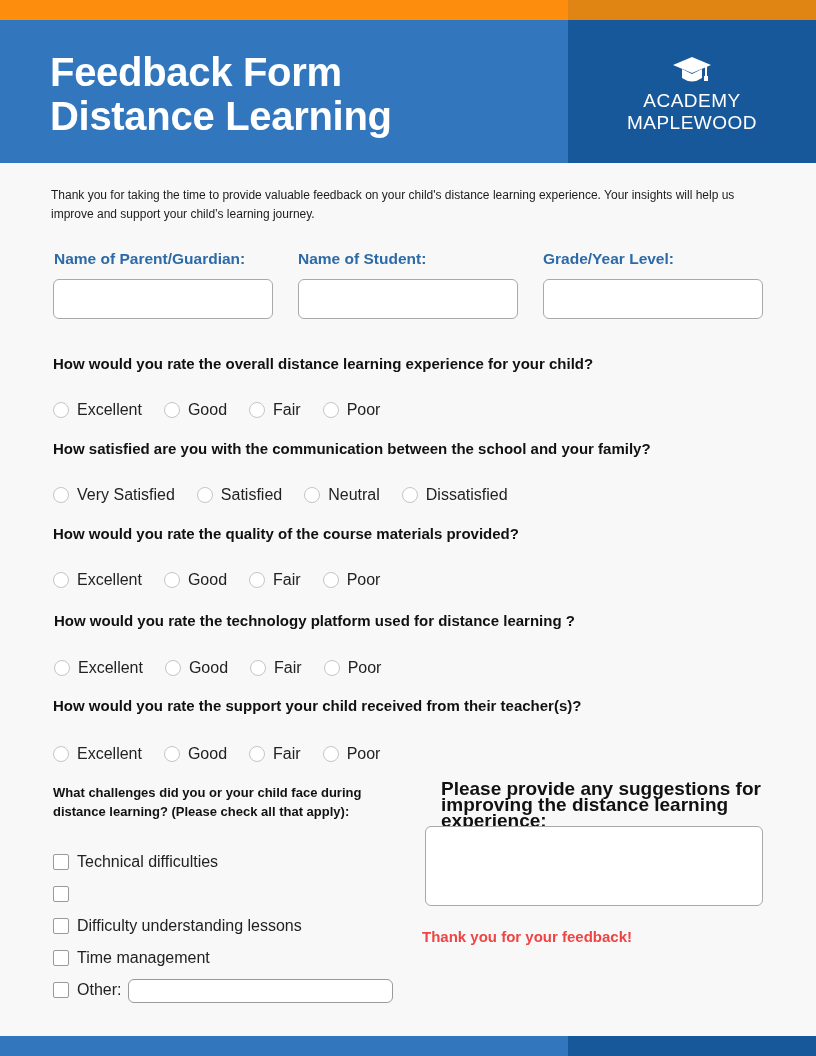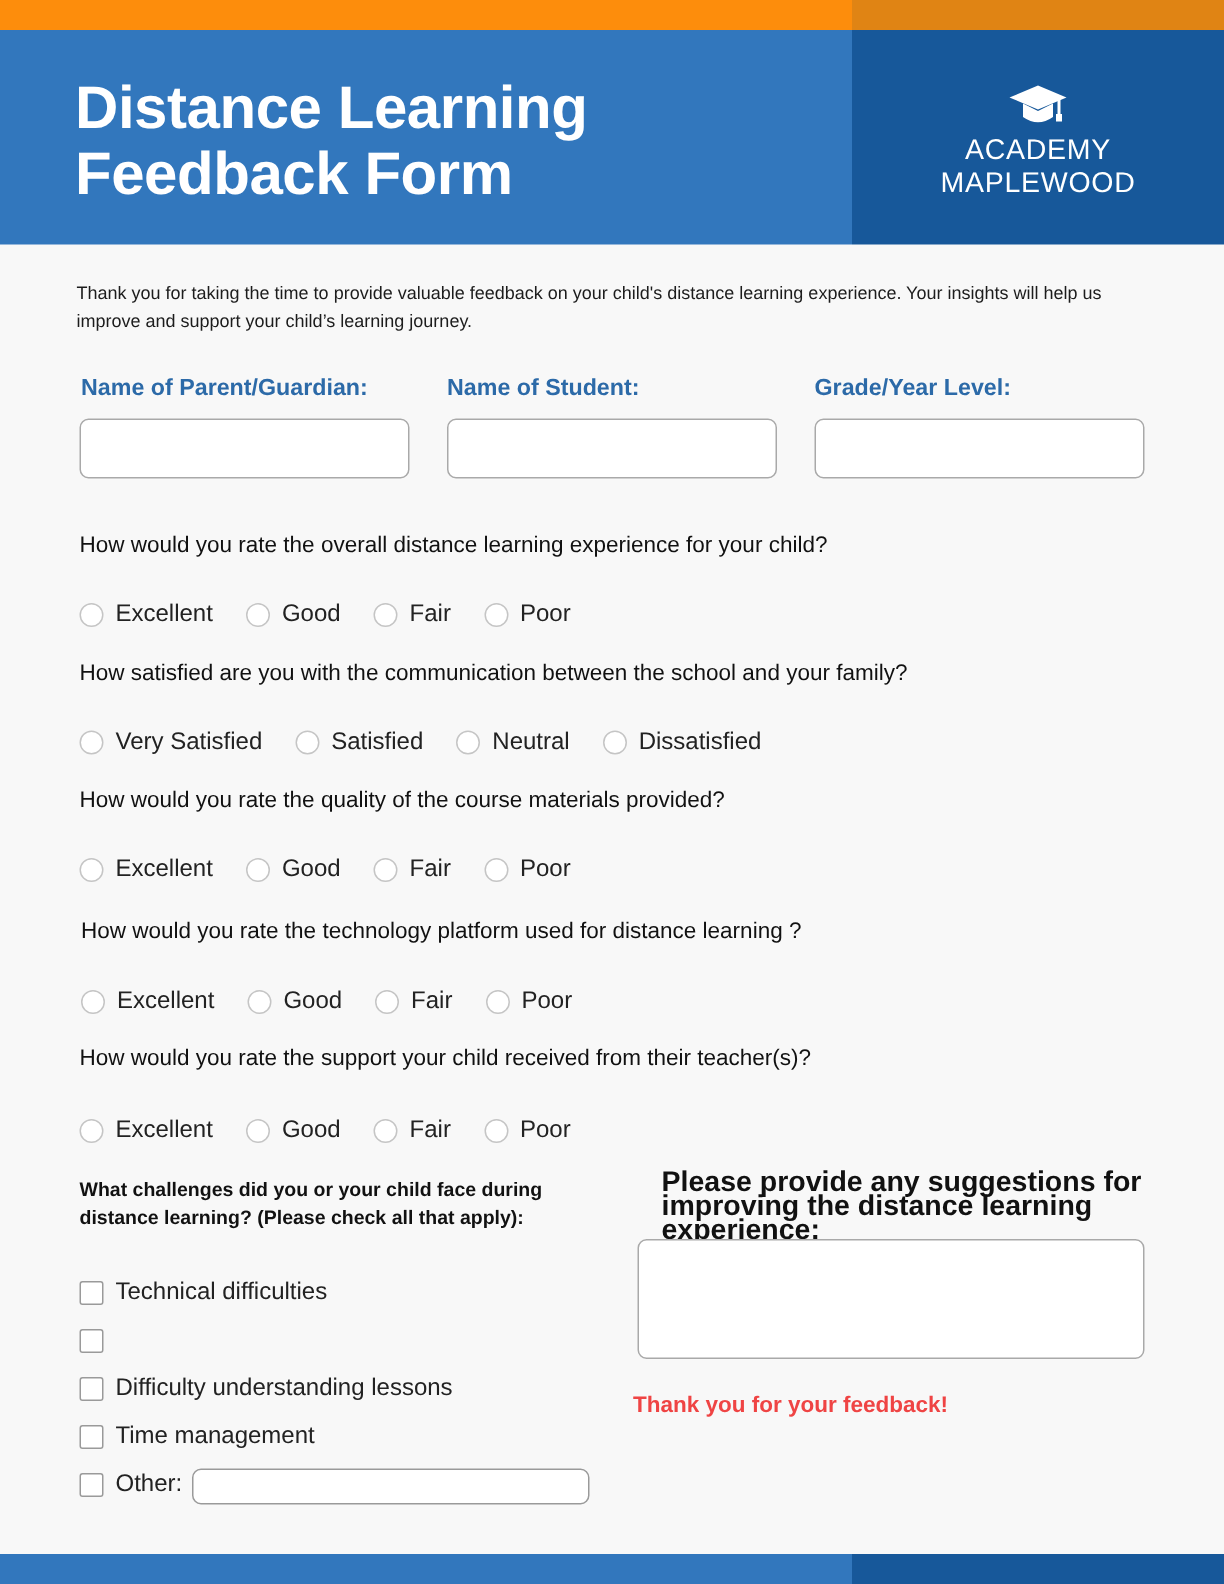--- a/index.html
+++ b/index.html
@@ -17,21 +17,21 @@
   .title span { display: block; }
   .logo { position: absolute; left: 568px; top: 36px; width: 248px; text-align: center; color: #fff; }
   .logo svg { display: block; margin: 0 auto 4px auto; }
   .logo .ln { font-size: 19px; line-height: 22px; letter-spacing: 0.5px; font-weight: normal; }
 
   .intro { position: absolute; left: 51px; top: 186px; width: 720px; font-size: 12px; line-height: 19px; color: #1c1c1c; }
 
   .field-label { position: absolute; top: 250px; font-size: 15.5px; font-weight: bold; color: #2c6aa8; }
   .text-input { position: absolute; top: 279px; width: 220px; height: 40px; background: #fff; border: 1px solid #a9a9a9; border-radius: 6px; }
 
-  .question { position: absolute; left: 53px; font-size: 15px; font-weight: normal; color: #111; }
+  .question { position: absolute; left: 53px; font-size: 15px; font-weight: bold; color: #111; }
   .options { position: absolute; left: 53px; height: 22px; display: flex; align-items: center; }
   .opt { display: flex; align-items: center; margin-right: 22px; cursor: pointer; margin-top: 28px; }
   .radio { width: 16px; height: 16px; border-radius: 50%; border: 1.2px solid #c5c5c5; background: #fff; margin-right: 8px; flex: none; }
   .opt-label { font-size: 16px; color: #222; }
 
   .challenge-q { position: absolute; left: 53px; top: 783px; width: 330px; font-size: 13px; font-weight: bold; line-height: 19px; color: #111; }
   .cb-row { position: absolute; left: 53px; display: flex; align-items: center; height: 20px; }
   .checkbox { width: 16px; height: 16px; border: 1.2px solid #9a9a9a; border-radius: 2px; background: #fff; margin-right: 8px; flex: none; }
   .cb-label { font-size: 16px; color: #222; }
   .other-input { position: absolute; left: 128px; top: 979px; width: 265px; height: 24px; background: #fff; border: 1px solid #9a9a9a; border-radius: 6px; }
@@ -49,22 +49,22 @@
 
 <div class="topbar">
   <div class="a"></div>
   <div class="b"></div>
 </div>
 
 <div class="header">
   <div class="left"></div>
   <div class="right"></div>
   <h1 class="title">
+    <span>Feedback Form</span>
     <span>Distance Learning</span>
-    <span>Feedback Form</span>
   </h1>
   <div class="logo">
     <svg width="40" height="30" viewBox="0 0 40 30">
       <polygon points="20,1 39,9 20,17 1,9" fill="#fff"></polygon>
       <path d="M10,13 L10,22 Q20,29 30,22 L30,13 L20,18 Z" fill="#fff"></path>
       <rect x="33" y="10" width="2" height="11" fill="#fff"></rect>
       <rect x="32" y="20" width="4" height="5" fill="#fff"></rect>
     </svg>
     <div class="ln">ACADEMY</div>
     <div class="ln">MAPLEWOOD</div>

